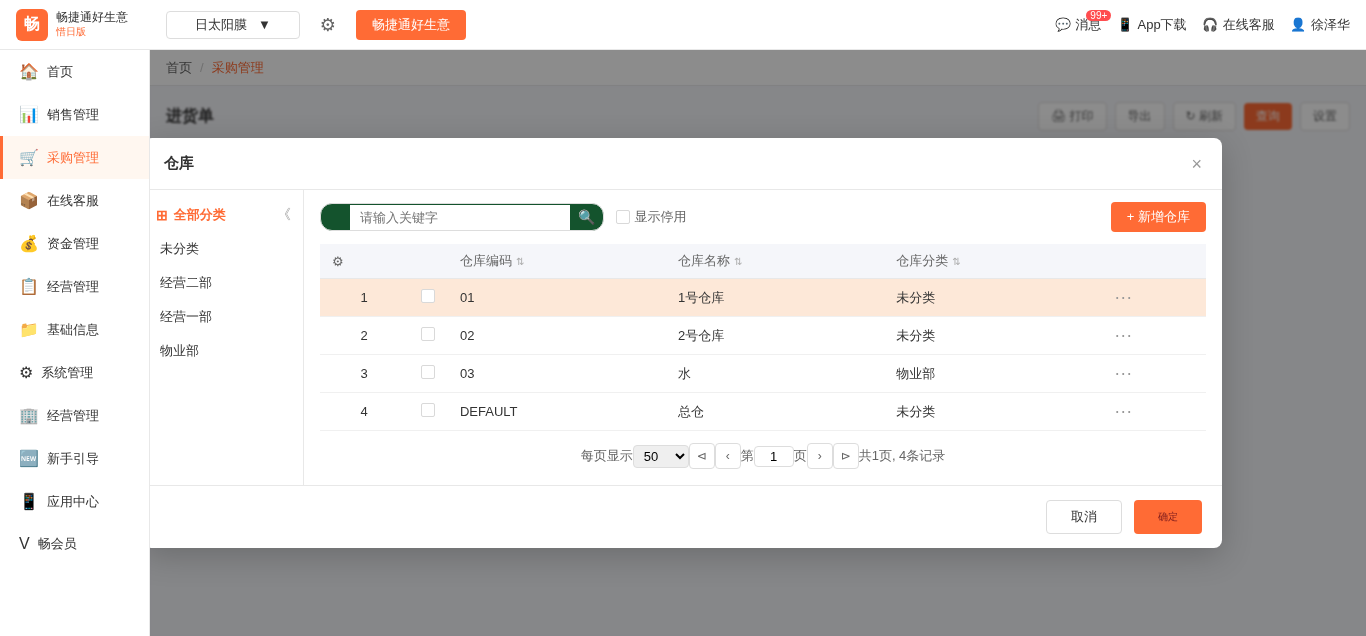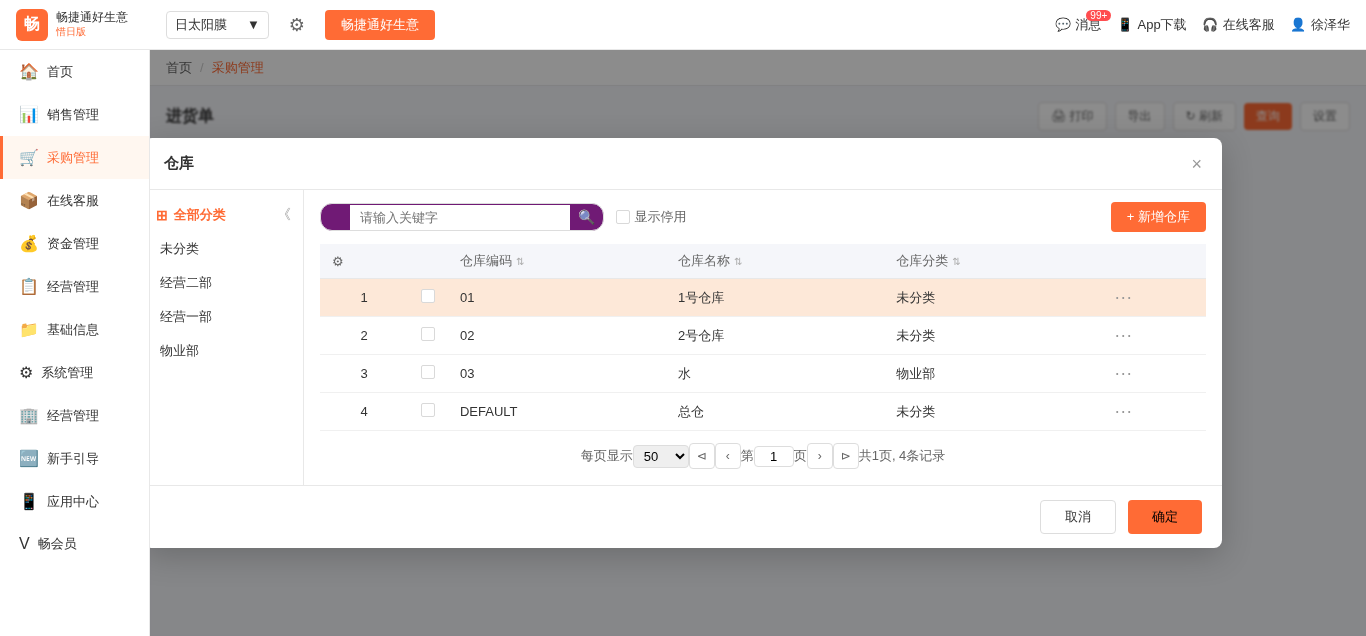--- a/index.html
+++ b/index.html
@@ -33,22 +33,22 @@
     .logo-sub { font-size: 10px; color: #ff6b35; }
     .topbar-middle {
       flex: 1;
       display: flex;
       align-items: center;
       gap: 12px;
     }
     .company-select {
       display: flex;
       align-items: center;
-      gap: 20px;
-      padding: 4px 8px;
+      gap: 11px;
+      padding: 4px 28px;
       border: 1px solid #ddd;
       border-radius: 4px;
       cursor: pointer;
       font-size: 13px;
       color: #333;
     }
     .settings-btn {
       width: 32px; height: 32px;
       display: flex; align-items: center; justify-content: center;
       cursor: pointer; color: #666; font-size: 18px;
@@ -278,21 +278,21 @@
       justify-content: space-between;
       margin-bottom: 12px;
       gap: 8px;
     }
     .search-input-wrap {
       display: flex;
       align-items: center;
       border: 1px solid #ddd;
       border-radius: 12px;
       overflow: hidden;
-      background: #701a75;
+      background: #14532d;
       padding-left: 29px;
     }
     .search-input-wrap input {
       border: none;
       outline: none;
       padding: 5px 10px;
       font-size: 13px;
       width: 220px;
       color: #999;
     }
@@ -407,26 +407,26 @@
       border: 1px solid #ddd;
       background: #fff;
       padding: 7px 24px;
       border-radius: 4px;
       cursor: pointer;
       font-size: 13px;
       color: #333;
     }
     .btn-confirm {
       background: #ff6b35;
-      color: #000000;
+      color: #7f1d1d;
       border: none;
       padding: 7px 24px;
       border-radius: 4px;
       cursor: pointer;
-      font-size: 13px;
+      font-size: 10px;
     }
   </style>
 </head>
 <body>
 
 <div class="topbar">
   <div class="logo-area">
     <div class="logo-icon">畅</div>
     <div>
       <div class="logo-text">畅捷通好生意</div>

